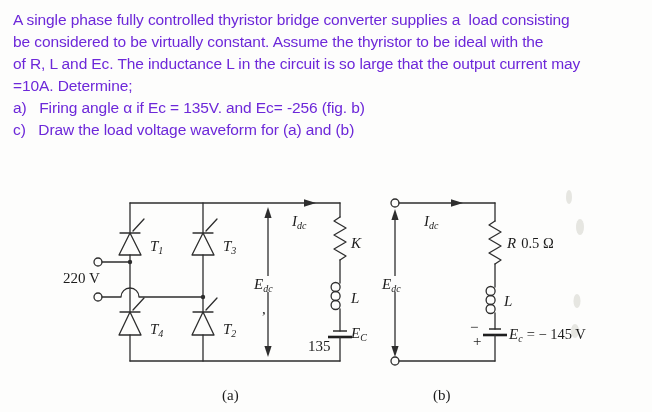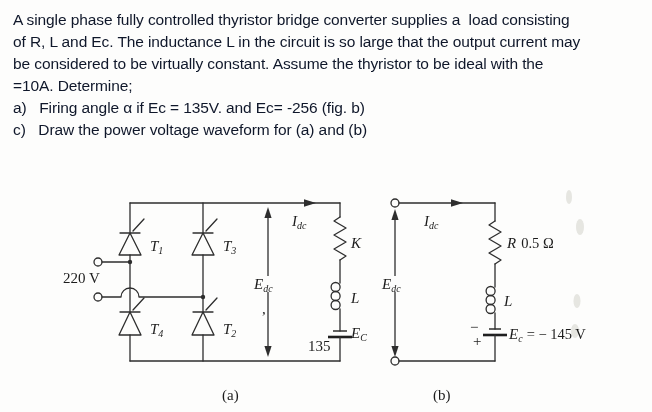--- a/index.html
+++ b/index.html
@@ -5,21 +5,21 @@
   html,body{margin:0;padding:0;background:#ffffff;}
   .page{
     position:relative;
     width:652px;height:412px;
     background:#fdfdfc;
     overflow:hidden;
     font-family:"Liberation Sans",sans-serif;
   }
   .problem-text{
     position:absolute;top:9px;left:13px;right:4px;
-    color:#0f172a;
+    color:#6d28d9;
     font-size:15.5px;line-height:22px;
     letter-spacing:-0.1px;
   }
   .text-line{white-space:pre;}
   .figure-wrap{position:absolute;left:0;top:185px;width:652px;height:227px;}
   svg text{
     font-family:"Liberation Serif",serif;
     fill:#1c1c1c;
   }
   .sym{font-style:italic;font-size:15px;}
@@ -36,25 +36,25 @@
   .labelbg{fill:#fdfdfc;}
   .smudge{fill:#b9b9b0;opacity:0.35;}
 </style>
 </head>
 <body>
 
 <div class="page">
 
   <div class="problem-text">
     <div class="text-line">A single phase fully controlled thyristor bridge converter supplies a  load consisting</div>
+    <div class="text-line">be considered to be virtually constant. Assume the thyristor to be ideal with the</div>
     <div class="text-line">of R, L and Ec. The inductance L in the circuit is so large that the output current may</div>
-    <div class="text-line">be considered to be virtually constant. Assume the thyristor to be ideal with the</div>
     <div class="text-line">=10A. Determine;</div>
     <div class="text-line">a)   Firing angle α if Ec = 135V. and Ec= -256 (fig. b)</div>
-    <div class="text-line">c)   Draw the power voltage waveform for (a) and (b)</div>
+    <div class="text-line">c)   Draw the load voltage waveform for (a) and (b)</div>
   </div>
 
   <div class="figure-wrap">
   <svg width="652" height="227" viewBox="0 0 652 227">
 
     <g>
       <ellipse class="smudge" cx="569" cy="12" rx="3" ry="7"></ellipse>
       <ellipse class="smudge" cx="580" cy="42" rx="4" ry="8"></ellipse>
       <ellipse class="smudge" cx="577" cy="116" rx="3.5" ry="7"></ellipse>
       <ellipse class="smudge" cx="575" cy="146" rx="4" ry="7"></ellipse>

